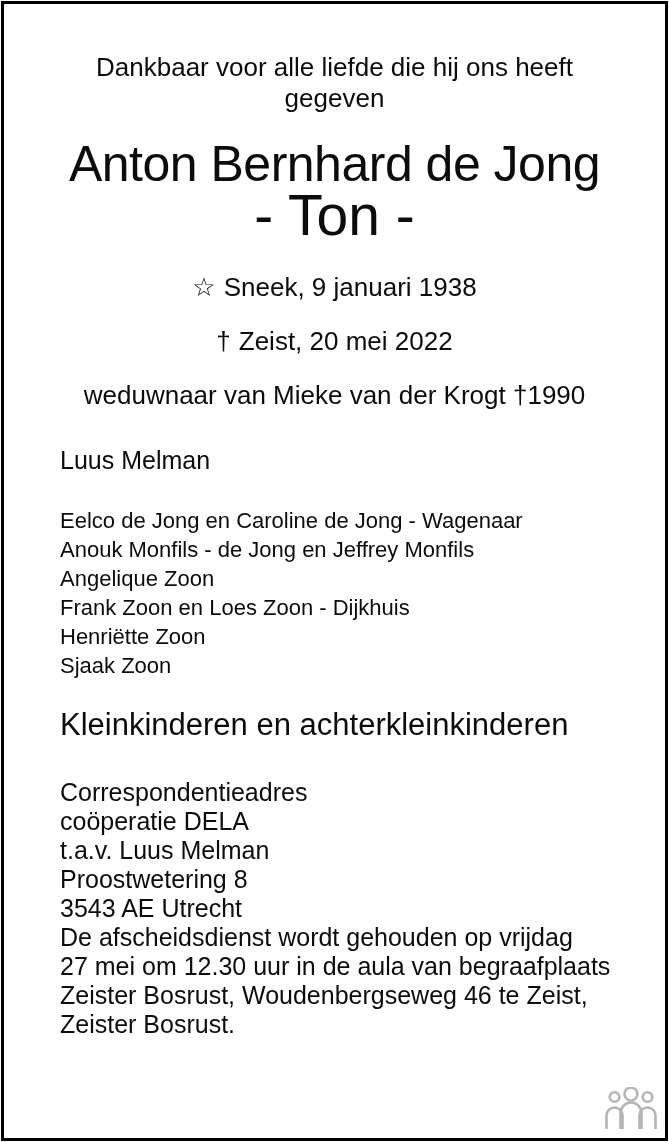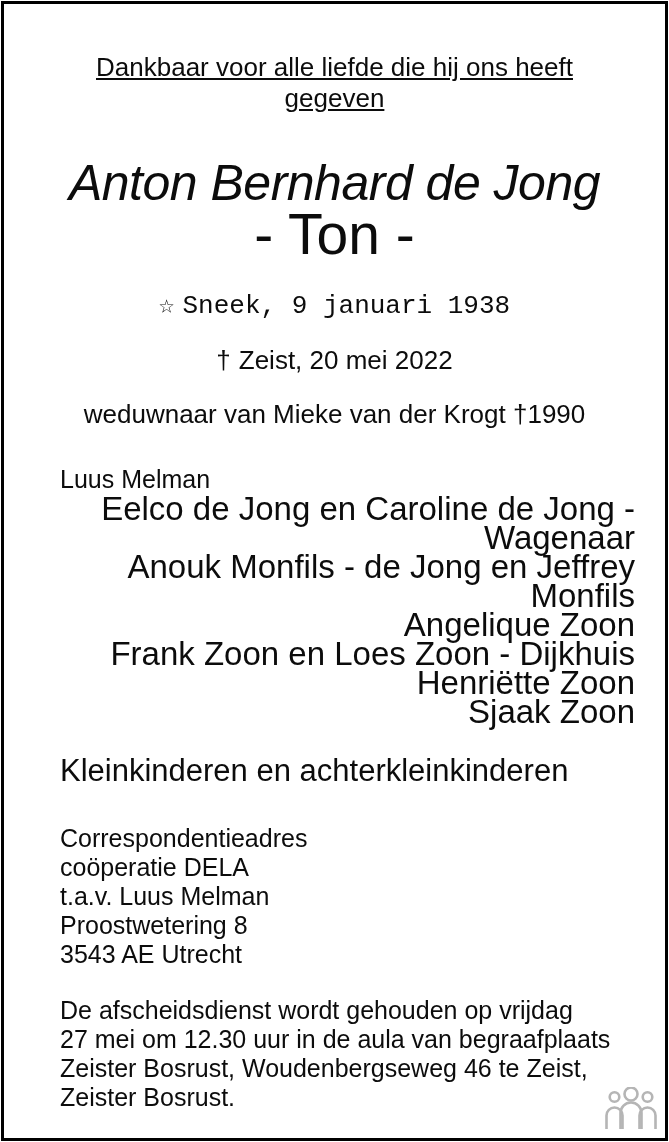--- a/index.html
+++ b/index.html
@@ -23,45 +23,43 @@
     box-sizing: border-box;
   }
   .centered { text-align: center; }
   .left-col { text-align: left; padding-left: 56px; padding-right: 30px; }
 
   .opening-line {
     margin: 48px auto 16px auto;
     max-width: 575px;
     font-size: 26px;
     line-height: 31px;
-    text-decoration: underline;
   }
   .deceased-name {
-    margin-top: 44px;
+    margin-top: 25px;
     font-size: 50px;
     line-height: 50px;
     letter-spacing: -0.5px;
-    font-style: italic;
   }
   .nickname-line {
     margin-top: 3px;
     font-size: 57px;
     line-height: 46px;
   }
-  .birth-line { margin-top: 34px; font-size: 26px; line-height: 30px; font-family: Liberation Mono, monospace; }
+  .birth-line { margin-top: 34px; font-size: 26px; line-height: 30px; }
   .death-line { margin-top: 24px; font-size: 26px; line-height: 30px; }
   .widower-line { margin-top: 24px; font-size: 26px; line-height: 30px; }
 
   .symbol { display: inline-block; margin-right: 8px; }
 
   .partner-name { margin-top: 36px; font-size: 25px; line-height: 29px; }
-  .family-list { font-size: 33px; line-height: 29px; text-align: right; }
+  .family-list { margin-top: 31px; font-size: 22px; line-height: 29px; }
   .grandchildren-line { margin-top: 30px; font-size: 31px; line-height: 29px; }
   .correspondence { margin-top: 39px; font-size: 25px; line-height: 29px; }
-  .service-text { margin-top: 27px; font-size: 25px; line-height: 29px; }
+  .service-text { font-size: 25px; line-height: 29px; }
 
   .logo {
     position: absolute;
     right: 6px;
     bottom: 9px;
     width: 56px;
     height: 42px;
   }
 </style>
 </head>

